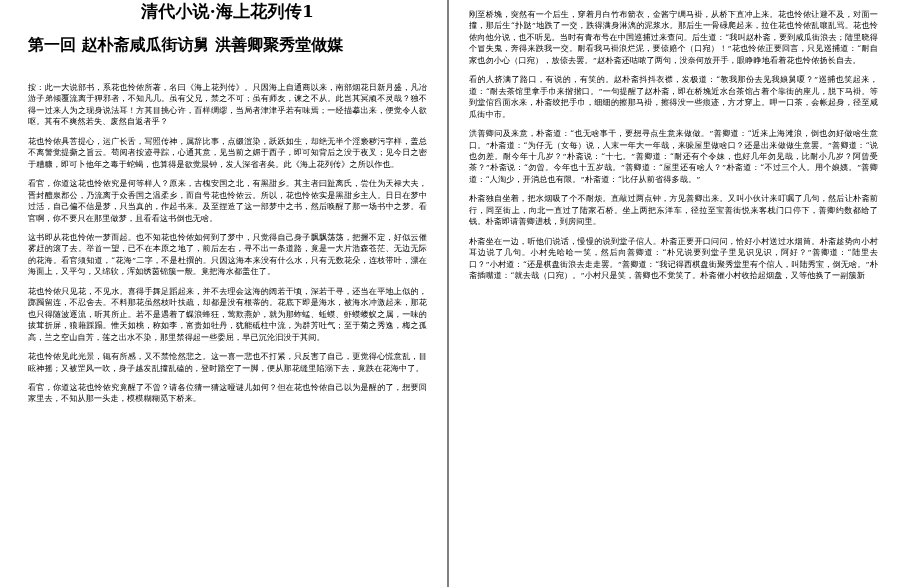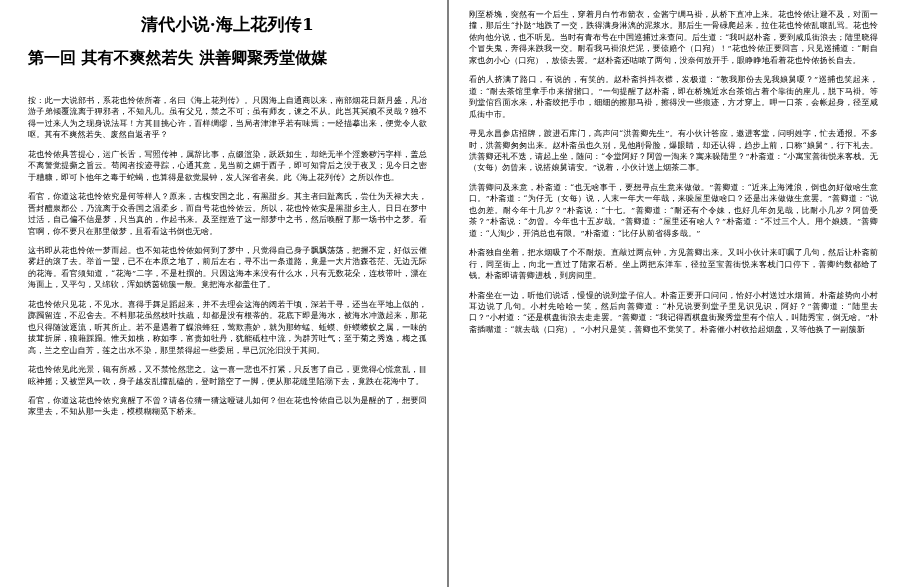--- a/index.html
+++ b/index.html
@@ -41,21 +41,21 @@
     padding: 0 20px 0 28px;
   }
   .col-right {
     left: 449px;
     width: 451px;
     height: 587px;
     padding: 0 22px 0 20px;
   }
   .doc-title {
     margin: 0;
-    padding-top: 13px;
+    padding-top: 0;
     text-align: center;
     font-size: 17px;
     font-weight: bold;
     line-height: 1.4;
     letter-spacing: 0.2px;
   }
   .chapter-title {
     margin: 0;
     padding-top: 9px;
     text-align: left;
@@ -85,36 +85,35 @@
 </style>
 </head>
 <body>
 
 <div class="page">
 
   <div class="divider"></div>
 
   <div class="col col-left">
     <h1 class="doc-title">清代小说·海上花列传1</h1>
-    <h2 class="chapter-title">第一回 其有不爽然若失 洪善卿聚秀堂做媒</h2>
+    <h2 class="chapter-title">第一回 赵朴斋咸瓜街访舅 洪善卿聚秀堂做媒</h2>
     <div class="body-start">
       <p class="para">按：此一大说部书，系花也怜侬所著，名曰《海上花列传》。只因海上自通商以来，南部烟花日新月盛，凡冶游子弟倾覆流离于狎邪者，不知凡几。虽有父兄，禁之不可；虽有师友，谏之不从。此岂其冥顽不灵哉？独不得一过来人为之现身说法耳！方其目挑心许，百样绸缪，当局者津津乎若有味焉；一经描摹出来，便觉令人欲呕。其有不爽然若失、废然自返者乎？</p>
       <p class="para">花也怜侬具菩提心，运广长舌，写照传神，属辞比事，点缀渲染，跃跃如生，却绝无半个淫亵秽污字样，盖总不离警觉提撕之旨云。苟阅者按迹寻踪，心通其意，见当前之媚于西子，即可知背后之没于夜叉；见今日之密于糟糠，即可卜他年之毒于蛇蝎，也算得是欲觉晨钟，发人深省者矣。此《海上花列传》之所以作也。</p>
       <p class="para">看官，你道这花也怜侬究是何等样人？原来，古槐安国之北，有黑甜乡。其主者曰趾离氏，尝仕为天禄大夫，晋封醴泉郡公，乃流离于众香国之温柔乡，而自号花也怜侬云。所以，花也怜侬实是黑甜乡主人。日日在梦中过活，自己偏不信是梦，只当真的，作起书来。及至捏造了这一部梦中之书，然后唤醒了那一场书中之梦。看官啊，你不要只在那里做梦，且看看这书倒也无啥。</p>
       <p class="para">这书即从花也怜侬一梦而起。也不知花也怜侬如何到了梦中，只觉得自己身子飘飘荡荡，把握不定，好似云催雾赶的滚了去。举首一望，已不在本原之地了，前后左右，寻不出一条道路，竟是一大片浩森苍茫、无边无际的花海。看官须知道，“花海”二字，不是杜撰的。只因这海本来没有什么水，只有无数花朵，连枝带叶，漂在海面上，又平匀，又绵软，浑如绣茵锦簇一般。竟把海水都盖住了。</p>
       <p class="para">花也怜侬只见花，不见水。喜得手舞足蹈起来，并不去理会这海的阔若干顷，深若干寻，还当在平地上似的，踯躅留连，不忍舍去。不料那花虽然枝叶扶疏，却都是没有根蒂的。花底下即是海水，被海水冲激起来，那花也只得随波逐流，听其所止。若不是遇着了蝶浪蜂狂，莺欺燕妒，就为那蚱蜢、蚯蟆、虾蟆蝼蚁之属，一味的拔茸折屏，狼藉踩蹋。惟天如桃，称如李，富贵如牡丹，犹能砥柱中流，为群芳吐气；至于菊之秀逸，梅之孤高，兰之空山自芳，莲之出水不染，那里禁得起一些委屈，早已沉沦汩没于其间。</p>
       <p class="para">花也怜侬见此光景，辄有所感，又不禁怆然悲之。这一喜一悲也不打紧，只反害了自己，更觉得心慌意乱，目眩神摇；又被罡风一吹，身子越发乱撞乱磕的，登时踏空了一脚，便从那花缝里陷溺下去，竟跌在花海中了。</p>
       <p class="para">看官，你道这花也怜侬究竟醒了不曾？请各位猜一猜这哑谜儿如何？但在花也怜侬自己以为是醒的了，想要回家里去，不知从那一头走，模模糊糊觅下桥来。</p>
     </div>
   </div>
 
   <div class="col col-right">
     <div class="rbody">
       <p class="para">刚至桥堍，突然有一个后生，穿着月白竹布箭衣，金酱宁绸马褂，从桥下直冲上来。花也怜侬让避不及，对面一撞，那后生“扑跶”地跌了一交，跌得满身淋漓的泥浆水。那后生一骨碌爬起来，拉住花也怜侬乱嚷乱骂。花也怜侬向他分说，也不听见。当时有青布号在中国巡捕过来查问。后生道：“我叫赵朴斋，要到咸瓜街浪去；陆里晓得个冒失鬼，奔得来跌我一交。耐看我马褂浪烂泥，要倷赔个（口宛）！”花也怜侬正要回言，只见巡捕道：“耐自家也勿小心（口宛），放倷去罢。”赵朴斋还咕哝了两句，没奈何放开手，眼睁睁地看着花也怜侬扬长自去。</p>
       <p class="para">看的人挤满了路口，有说的，有笑的。赵朴斋抖抖衣襟，发极道：“教我那份去见我娘舅嗄？”巡捕也笑起来，道：“耐去茶馆里拿手巾来揩揩口。”一句提醒了赵朴斋，即在桥堍近水台茶馆占着个靠街的座儿，脱下马褂。等到堂倌舀面水来，朴斋绞把手巾，细细的擦那马褂，擦得没一些痕迹，方才穿上。呷一口茶，会帐起身，径至咸瓜街中市。</p>
-      <p class="para">寻见永昌参店招牌，踱进石库门，高声问“洪善卿先生”。有小伙计答应，邀进客堂，问明姓字，忙去通报。不多时，洪善卿匆匆出来。赵朴斋虽也久别，见他削骨脸，爆眼睛，却还认得，趋步上前，口称“娘舅”，行下礼去。洪善卿还礼不迭，请起上坐，随问：“令堂阿好？阿曾一淘来？寓来哚陆里？”朴斋道：“小寓宝善街悦来客栈。无（女每）勿曾来，说搭娘舅请安。”说着，小伙计送上烟茶二事。</p>
       <p class="para">洪善卿问及来意，朴斋道：“也无啥事干，要想寻点生意来做做。”善卿道：“近来上海滩浪，倒也勿好做啥生意口。”朴斋道：“为仔无（女每）说，人末一年大一年哉，来哚屋里做啥口？还是出来做做生意罢。”善卿道：“说也勿差。耐今年十几岁？”朴斋说：“十七。”善卿道：“耐还有个令妹，也好几年勿见哉，比耐小几岁？阿曾受茶？”朴斋说：“勿曾。今年也十五岁哉。”善卿道：“屋里还有啥人？”朴斋道：“不过三个人。用个娘姨。”善卿道：“人淘少，开消总也有限。”朴斋道：“比仔从前省得多哉。”</p>
       <p class="para">朴斋独自坐着，把水烟吸了个不耐烦。直敲过两点钟，方见善卿出来。又叫小伙计来叮嘱了几句，然后让朴斋前行，同至街上，向北一直过了陆家石桥。坐上两把东洋车，径拉至宝善街悦来客栈门口停下，善卿约数都给了钱。朴斋即请善卿进栈，到房间里。</p>
       <p class="para">朴斋坐在一边，听他们说话，慢慢的说到堂子倌人。朴斋正要开口问问，恰好小村送过水烟筒。朴斋趁势向小村耳边说了几句。小村先哈哈一笑，然后向善卿道：“朴兄说要到堂子里见识见识，阿好？”善卿道：“陆里去口？”小村道：“还是棋盘街浪去走走罢。”善卿道：“我记得西棋盘街聚秀堂里有个倌人，叫陆秀宝，倒无啥。”朴斋插嘴道：“就去哉（口宛）。”小村只是笑，善卿也不觉笑了。朴斋催小村收拾起烟盘，又等他换了一副簇新</p>
     </div>
   </div>
 
 </div>
 
 </body></html>

